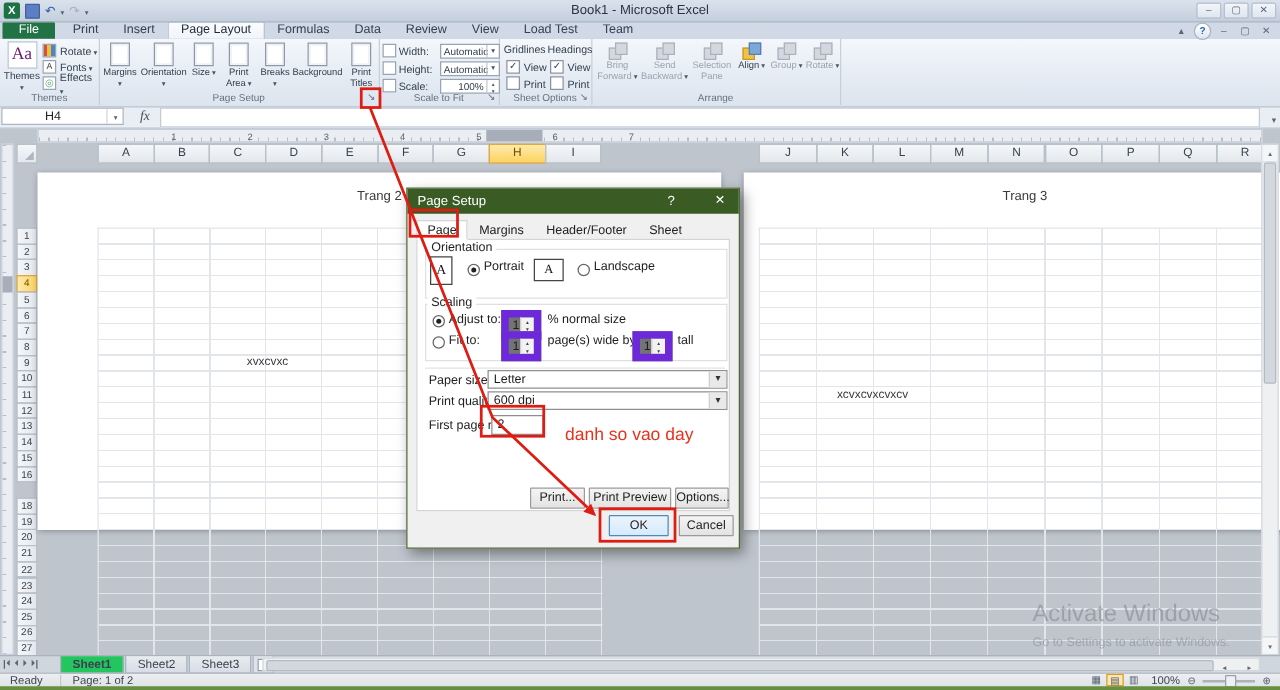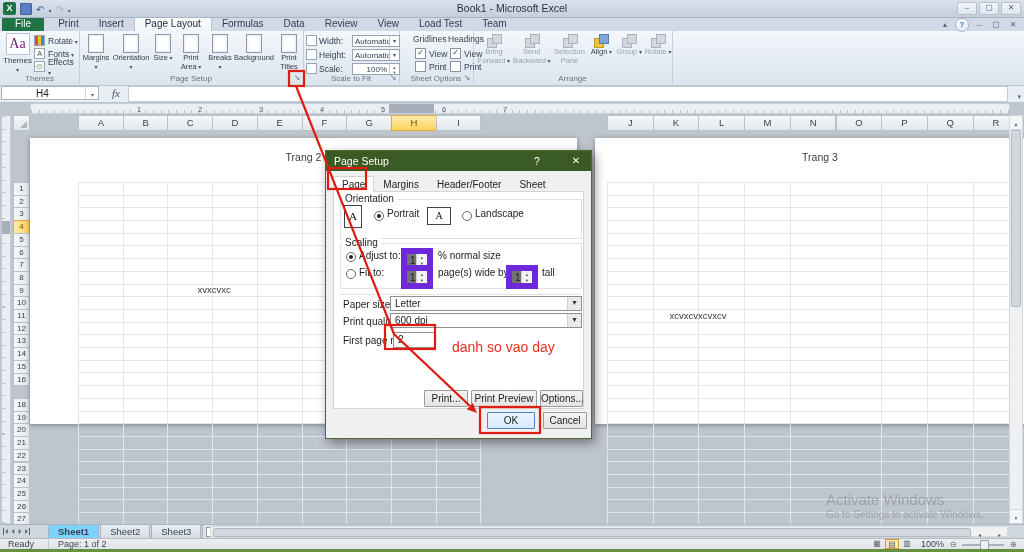--- a/index.html
+++ b/index.html
@@ -68,21 +68,21 @@
   .sicon{width:9px;height:9px;border:1px solid #98a3b3;background:#fff}
   .slbl{font-size:8.5px;color:#33414f;width:31px}
   .scombo{width:48px;height:12px;background:#fff;border:1px solid #98a3b3;font-size:8px;color:#33414f;
     position:relative;padding-left:2px;line-height:11px;box-sizing:border-box}
   .scombo:not(.sspin)::after{content:"▾";position:absolute;right:0;top:0;bottom:0;width:9px;
     border-left:1px solid #c0c8d4;font-size:6px;line-height:10px;text-align:center;color:#4a5564}
   .sspin .scv{text-align:right;display:block;padding-right:12px}
   .sspin::after{content:"▴\A▾";white-space:pre;position:absolute;right:0;top:0;bottom:0;width:9px;
     border-left:1px solid #c0c8d4;font-size:4.5px;line-height:5px;text-align:center;color:#4a5564;padding-top:1px}
   #g-sheetopt{left:399px;width:74px}
-  #so-cols{display:flex;gap:2px;padding:3px 0 0 14px}
+  #so-cols{display:flex;gap:2px;padding:3px 0 0 4px}
   .socol{width:33px}
   .sohdr{font-size:8.5px;color:#33414f;text-align:center;height:13px}
   .sorow{display:flex;align-items:center;gap:3px;height:13px;padding-left:2px;font-size:8.5px;color:#33414f}
   .cb{width:9px;height:9px;border:1px solid #8a93a2;background:#fff;font-size:8px;line-height:8px;
     text-align:center;color:#2c3e50;flex:0 0 auto}
   #g-arrange{left:473px;width:199px}
   #arrange-btns{display:flex;gap:2px;padding:3px 0 0 4px}
   .abtn{text-align:center}
   #arrange-btns .abtn:nth-child(1){width:34px}#arrange-btns .abtn:nth-child(2){width:38px}
   #arrange-btns .abtn:nth-child(3){width:34px}#arrange-btns .abtn:nth-child(4){width:26px}
@@ -146,34 +146,34 @@
   #cellR{left:44px;top:172px;width:118px}
   .vscroll{position:absolute;left:1009px;top:13px;width:14px;height:409px;background:#eef0f2;
     border:1px solid #d3d7dc;box-sizing:border-box}
   .vs-up,.vs-dn{position:absolute;left:0;right:0;height:13px;text-align:center;color:#5e6876;
     background:#f5f6f8}
   .vs-up{top:0;border-bottom:1px solid #d3d7dc}.vs-dn{bottom:0;border-top:1px solid #d3d7dc}
   .vs-up::after{content:"▲";font-size:5px;line-height:13px}
   .vs-dn::after{content:"▼";font-size:5px;line-height:13px}
   .vs-thumb{position:absolute;left:1px;right:1px;top:14px;height:175px;background:#d3d8de;
     border:1px solid #b3bac3;border-radius:2px}
-  .watermark1{position:absolute;left:826px;top:389px;font-size:15px;color:rgba(125,131,140,.55)}
+  .watermark1{position:absolute;left:826px;top:379px;font-size:19px;color:rgba(125,131,140,.55)}
   .watermark2{position:absolute;left:826px;top:407px;font-size:10px;color:rgba(125,131,140,.5)}
   
   .tabsrow{position:absolute;top:524px;left:0;width:100%;height:14px;background:#cfd6de;
     border-top:1px solid #a9b2bf;z-index:36}
   .navs{position:absolute;left:3px;top:0;display:flex;gap:3px;height:14px;align-items:center}
   .nav{color:#5a6370;font-size:7px;line-height:14px}
   .nav.first::after{content:"⏴";border-left:1px solid #5a6370;padding-left:1px}
   .nav.prev::after{content:"⏴"}.nav.next::after{content:"⏵"}
   .nav.last::after{content:"⏵";border-right:1px solid #5a6370;padding-right:1px}
   #sheettabs{position:absolute;left:48px;top:0;display:flex;height:14px}
   .stab{padding:0 9px;font-size:9.5px;line-height:13px;color:#39424e;
     background:linear-gradient(#e8ecf0,#d6dde4);border:1px solid #a9b2bf;border-top:none;margin-right:1px}
-  .stab.active{background:#7dd3fc;font-weight:bold}
+  .stab.active{background:#22c55e;font-weight:bold}
   .instab{width:15px;height:13px;border:1px solid #a9b2bf;border-top:none;background:#dde3e9;position:relative}
   .instab::after{content:"";position:absolute;left:3px;top:2px;width:7px;height:8px;background:#fff;border:1px solid #8d99a9}
   .hscroll{position:absolute;left:210px;top:1px;width:798px;height:11px;background:#eef0f2;border:1px solid #d3d7dc;box-sizing:border-box}
   .hs-thumb{position:absolute;left:2px;top:1px;width:756px;height:7px;background:#d3d8de;border:1px solid #b3bac3;border-radius:2px}
   .hs-l{position:absolute;right:22px;top:0;width:11px;text-align:center;color:#5e6876}
   .hs-r{position:absolute;right:2px;top:0;width:11px;text-align:center;color:#5e6876}
   .hs-l::after{content:"◄";font-size:5px;line-height:9px}
   .hs-r::after{content:"►";font-size:5px;line-height:9px}
   
   .statusbar{position:absolute;top:538px;left:0;width:100%;height:11px;

